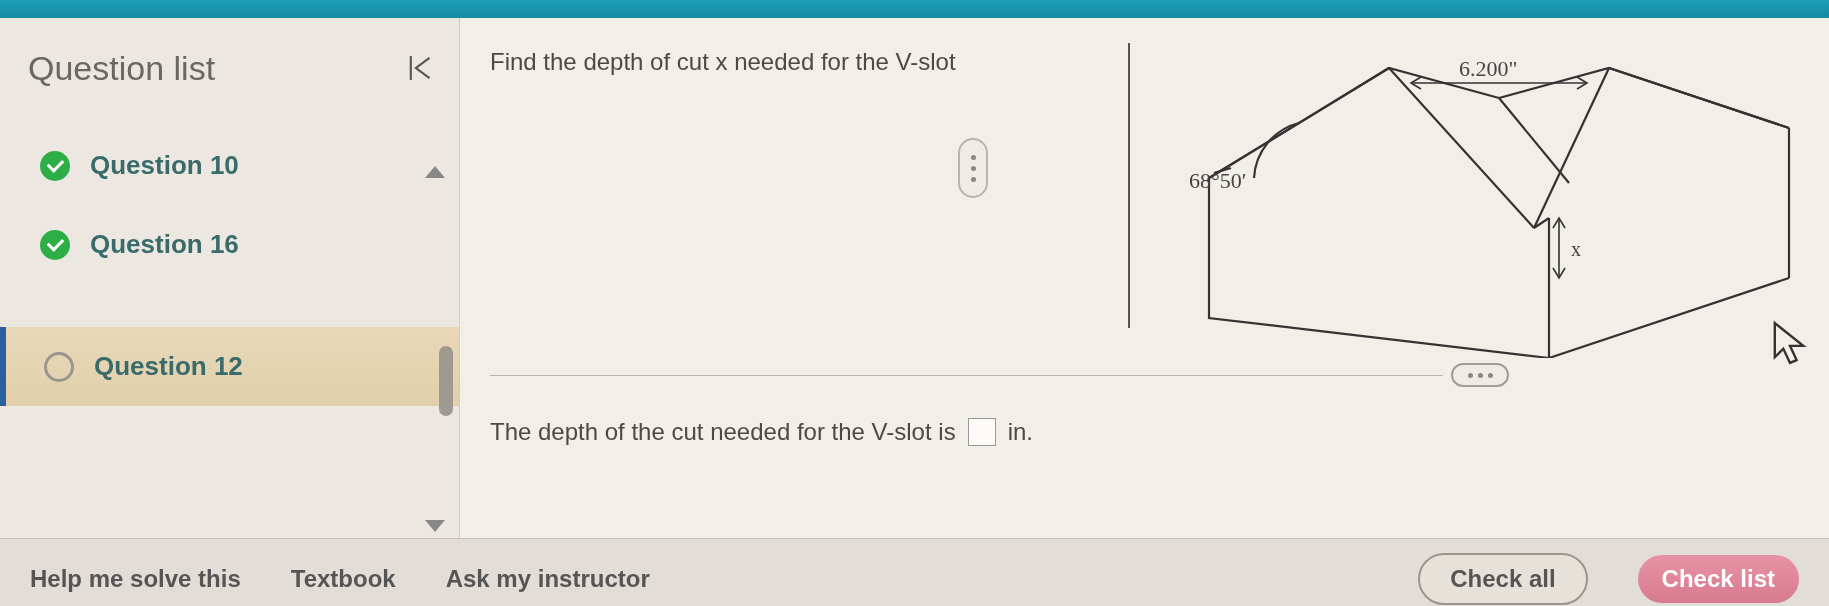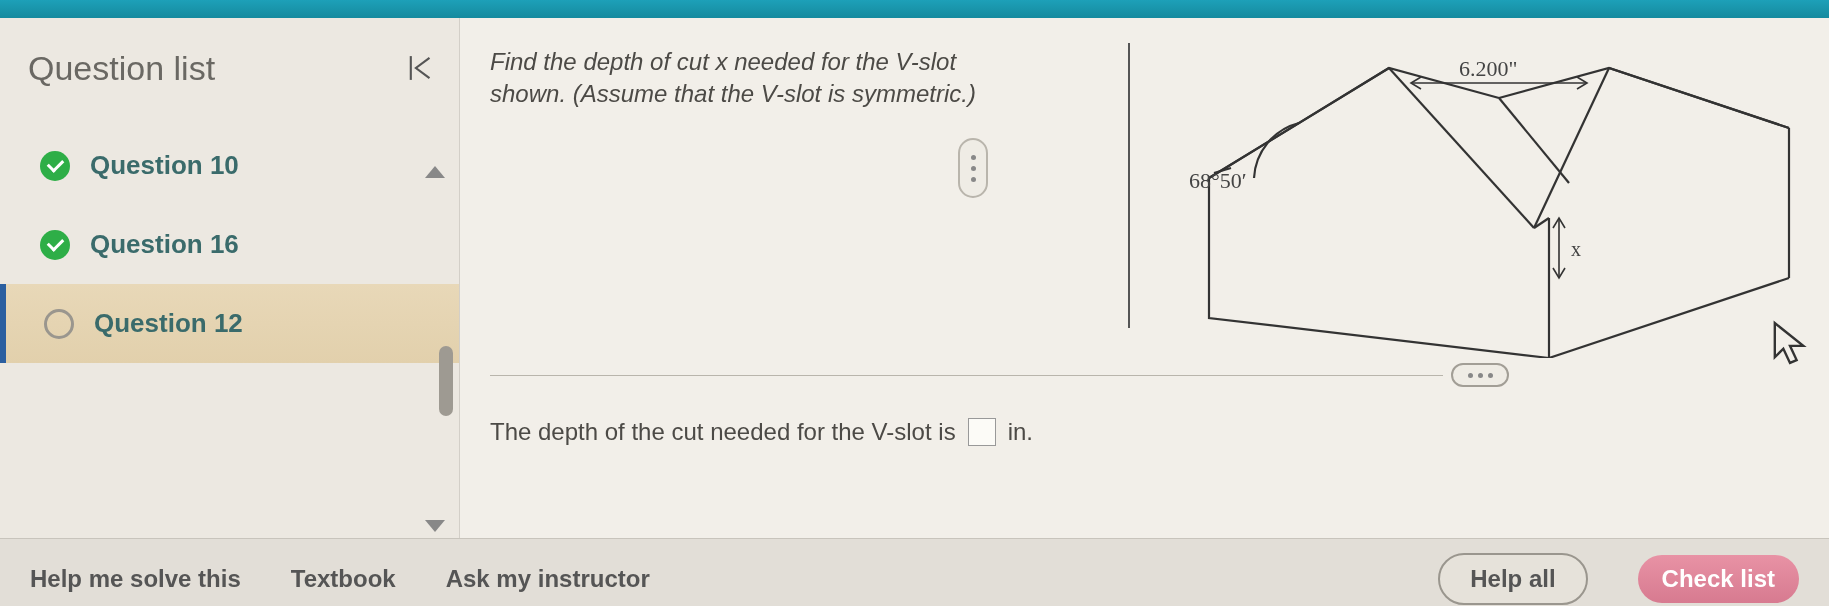--- a/index.html
+++ b/index.html
@@ -11,27 +11,27 @@
   .sidebar-header { display: flex; align-items: center; justify-content: space-between; padding: 28px 16px 28px 28px; }
   .sidebar-title { font-size: 34px; color: #6a6863; font-weight: 400; }
   .collapse-btn { width: 44px; height: 44px; display:flex; align-items:center; justify-content:center; cursor:pointer; }
   .collapse-btn svg { width: 34px; height: 34px; stroke:#555; stroke-width:2.5; fill:none; }
   .q-list { margin-top: 8px; }
   .q-item { display:flex; align-items:center; padding: 24px 16px 24px 40px; font-size: 26px; color:#3a6b6b; cursor:pointer;font-weight:bold; }
   .q-item .status { width:30px; height:30px; border-radius:50%; margin-right:20px; display:flex; align-items:center; justify-content:center; }
   .status.done { background:#2eae47; }
   .status.done::after { content:""; width:12px; height:7px; border-left:3px solid #fff; border-bottom:3px solid #fff; transform: rotate(-45deg); margin-top:-3px; }
   .status.open { border:3px solid #9a968e; background:transparent; }
-  .q-item.active { background: linear-gradient(#e8d8b8,#e2d0ac); border-left:6px solid #2b5fa0; padding-left:38px; }
+  .q-item.active { background: linear-gradient(#e8d8b8,#e2d0ac); border-left:6px solid #2b5fa0; padding-left:38px;margin-top:43px; }
   .scroll-arrow { position:absolute; right:14px; width:0; height:0; border-left:10px solid transparent; border-right:10px solid transparent; }
   .scroll-arrow.up { top:148px; border-bottom:12px solid #888; }
   .scroll-arrow.down { bottom:6px; border-top:12px solid #888; }
   .scroll-thumb { position:absolute; right:6px; top:328px; width:14px; height:70px; background:#9e9a92; border-radius:8px; }
   .content { flex:1; background:#f2efe9; position:relative; padding: 28px 30px 10px 30px; }
-  .prompt { font-size:24px; color:#4c4a46; line-height:1.35; max-width:620px;font-style:italic; }
+  .prompt { font-size:24px; color:#4c4a46; line-height:1.35; max-width:620px; }
   .figure { position:absolute; right:10px; top:10px; width:730px; height:330px; }
   .more-btn { position:absolute; left:498px; top:120px; width:30px; height:60px; border:2px solid #b9b5ac; border-radius:16px; display:flex; flex-direction:column; align-items:center; justify-content:center; gap:6px; cursor:pointer; background:#efece5;}
   .more-btn span { width:5px; height:5px; background:#888; border-radius:50%; }
   .divider-row { position:absolute; left:30px; right:320px; top:345px; display:flex; align-items:center; }
   .divider-line { flex:1; height:1px; background:#b9b5ac; }
   .divider-pill { width:58px; height:24px; border:2px solid #a29e96; border-radius:14px; display:flex; align-items:center; justify-content:center; gap:5px; background:#efece5; margin-left:8px; cursor:pointer;}
   .divider-pill span { width:5px; height:5px; background:#888; border-radius:50%; }
   .answer-row { position:absolute; left:30px; top:400px; font-size:24px; color:#4c4a46; display:flex; align-items:center; gap:12px;}
   .answer-input { width:28px; height:28px; border:1px solid #999; background:#fcfbf7; }
   .cursor-svg { position:absolute; right:20px; top:300px; width:38px; height:50px; }
@@ -77,21 +77,20 @@
         </div>
       </div>
 
       <div class="scroll-thumb"></div>
       <div class="scroll-arrow down"></div>
     </div>
 
     <div class="content">
       <div class="prompt">
         <span>Find the depth of cut x needed for the V-slot</span><br>
-        <span>shown. (Assume that the V-slot is symmetric.)</span>
       </div>
 
       <div class="more-btn">
         <span></span>
           <span></span>
           <span></span>
       </div>
 
       <div class="figure">
         <svg viewBox="0 0 730 330" width="730" height="330">
@@ -154,16 +153,16 @@
         <span>in.</span>
       </div>
     </div>
   </div>
 
   <div class="bottombar">
     <div class="bb-link">Help me solve this</div>
     <div class="bb-link">Textbook</div>
     <div class="bb-link">Ask my instructor</div>
     <div class="bb-spacer"></div>
-    <div class="clear-btn">Help all</div>
+    <div class="clear-btn">Check all</div>
     <div class="check-btn">Check list</div>
   </div>
 </div>
 
 </body></html>

